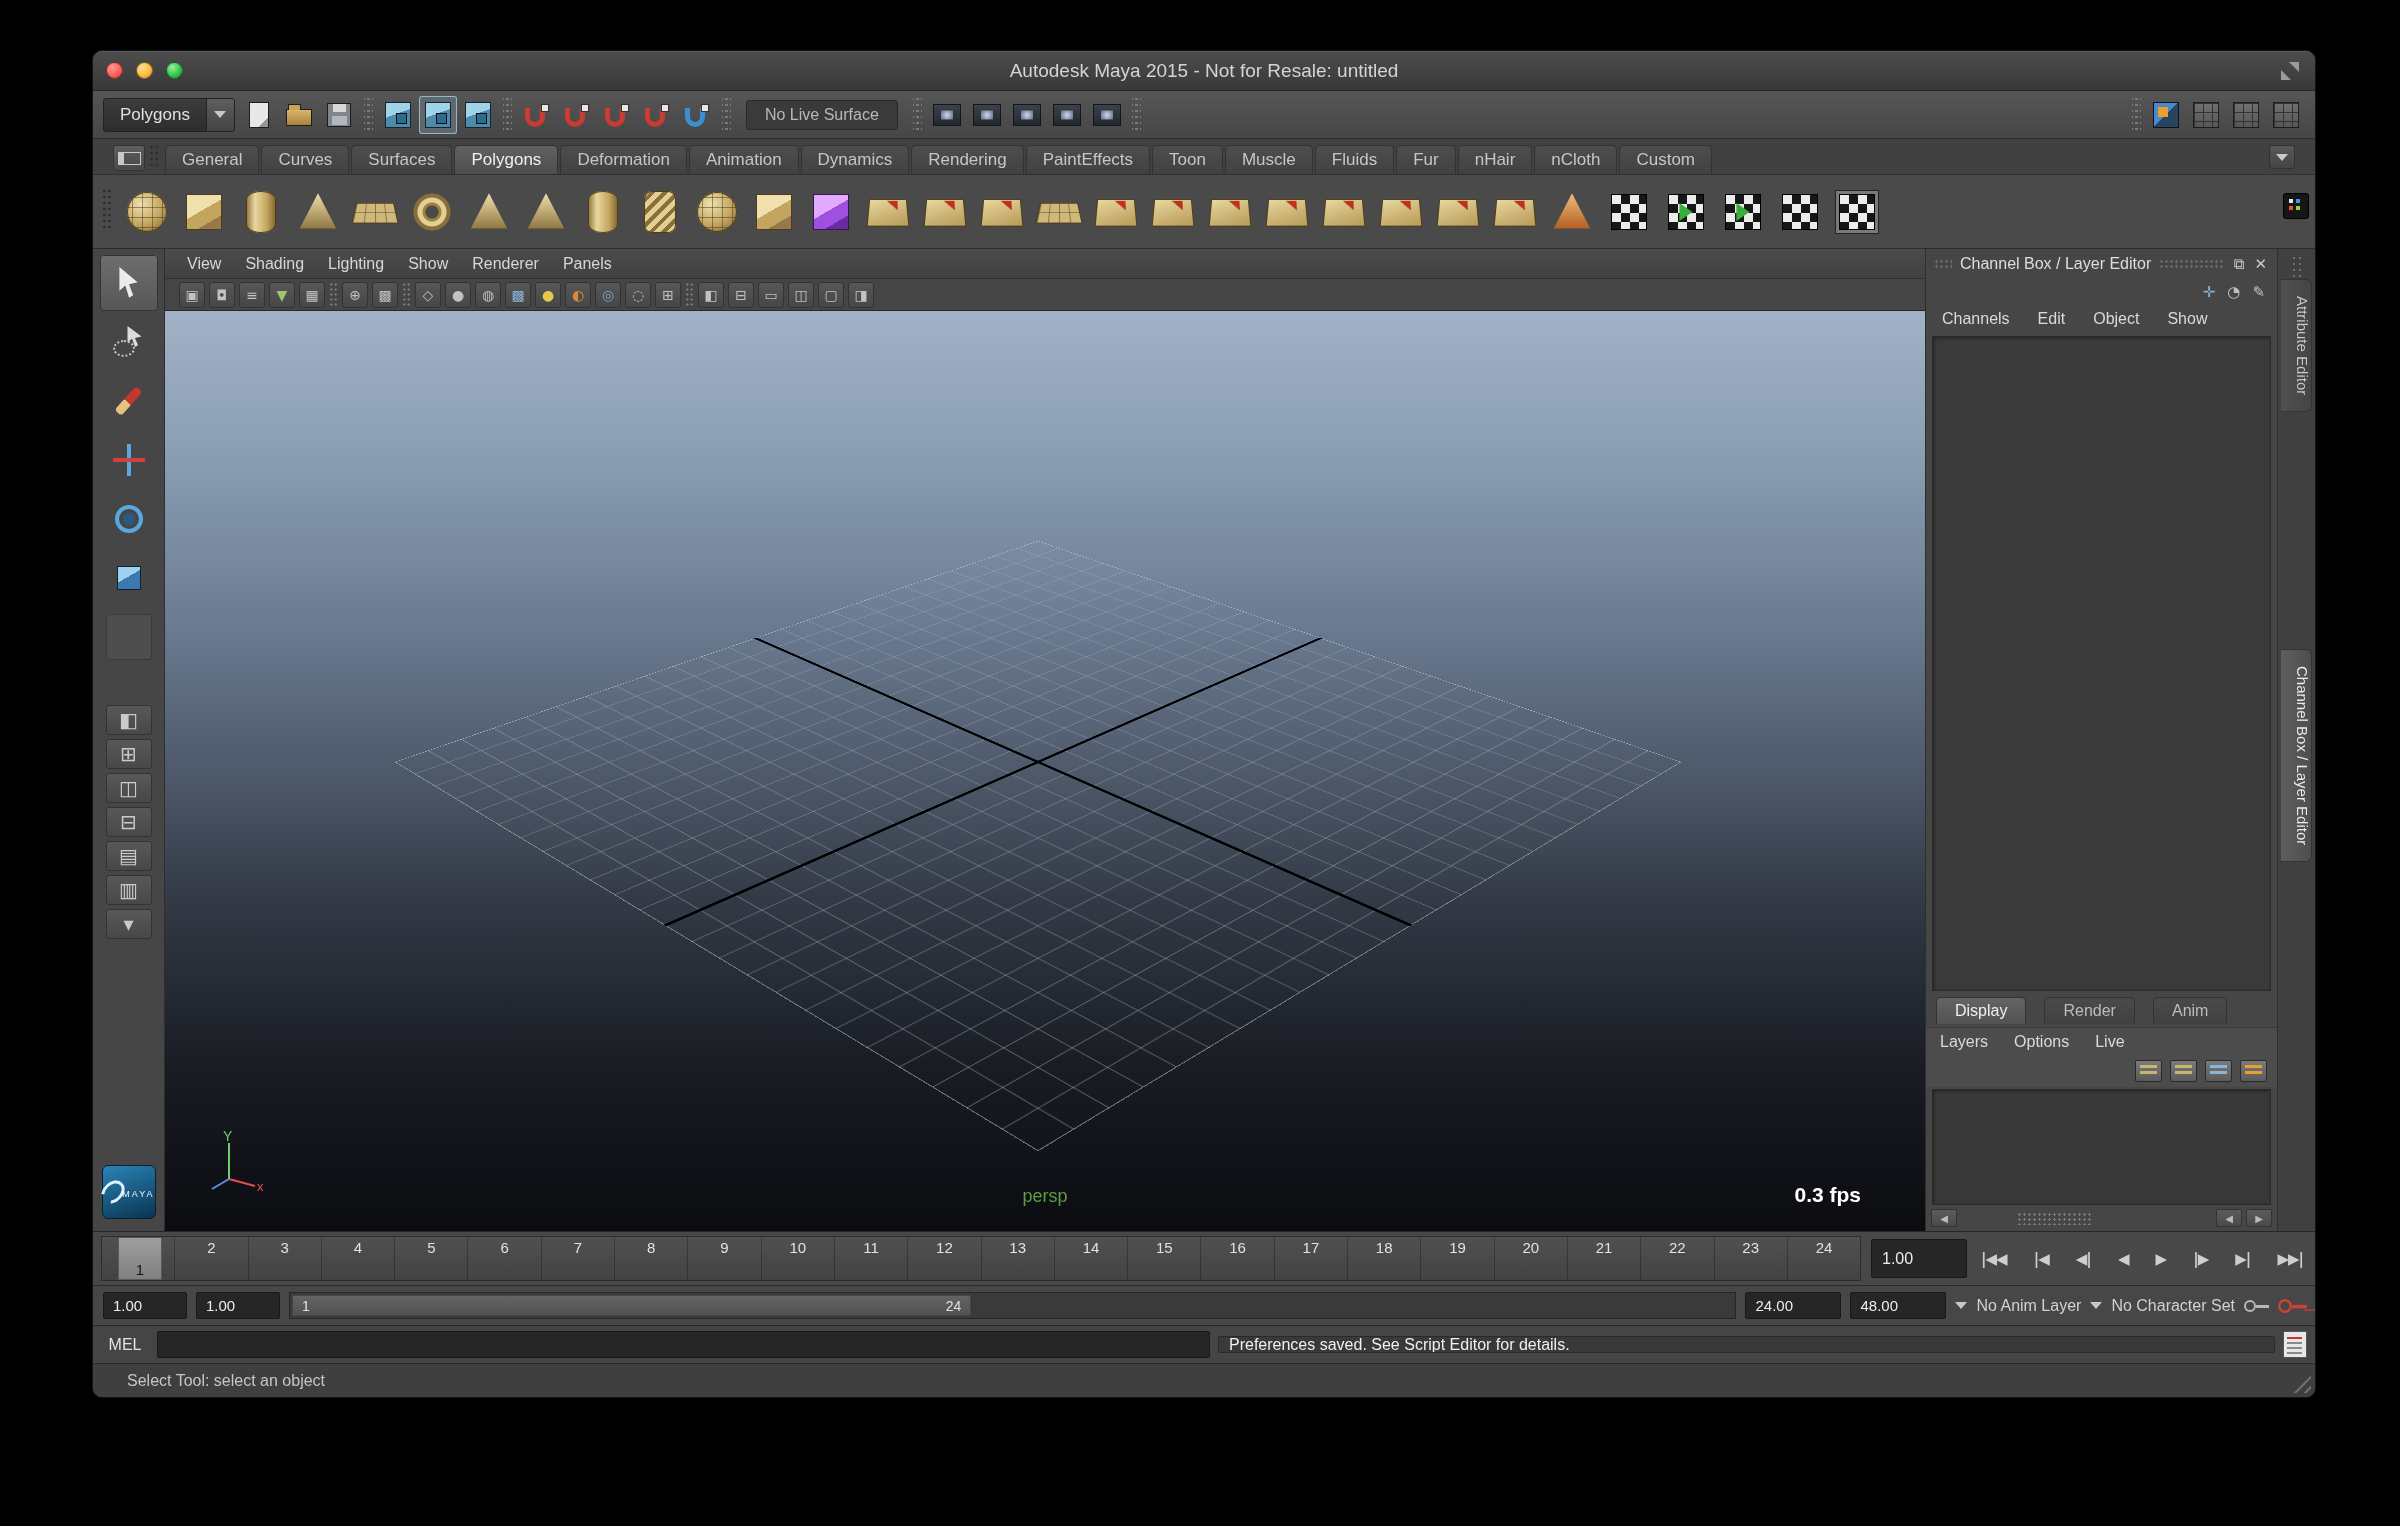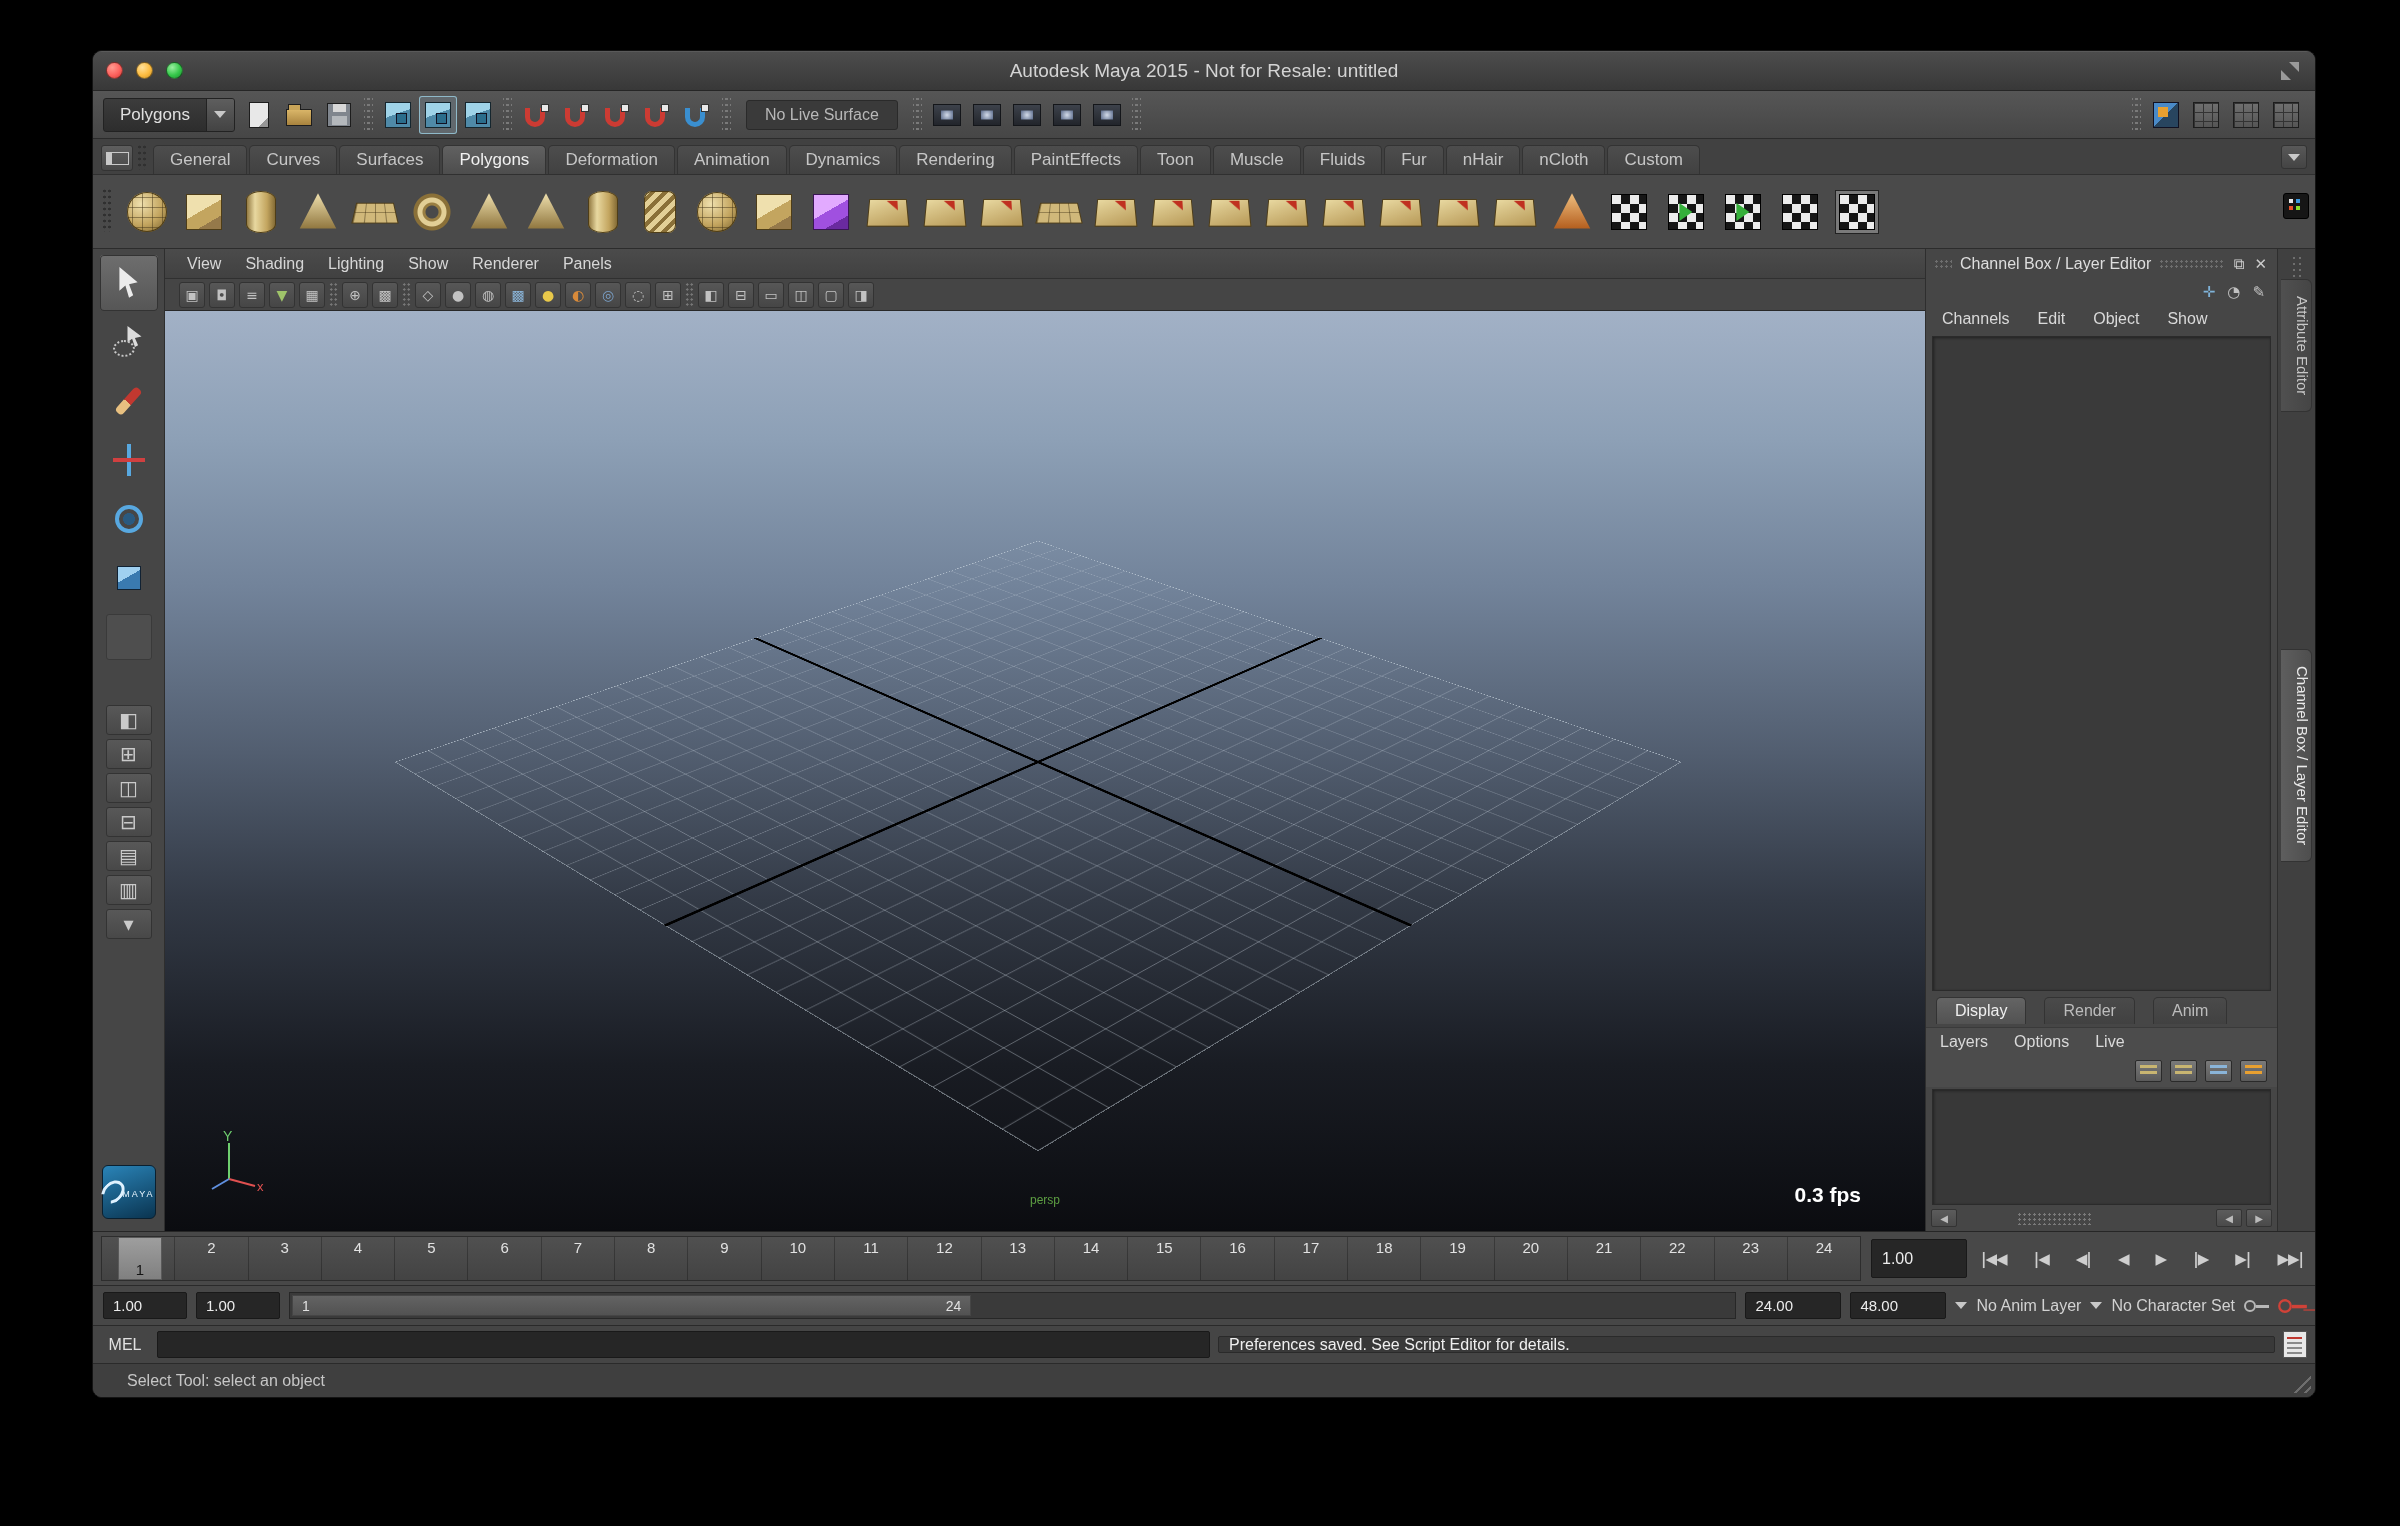--- a/index.html
+++ b/index.html
@@ -56,21 +56,21 @@
   .k-toolkit{width:26px;height:26px;background:linear-gradient(135deg,#4a8ac8 0 50%,#28455f 50%);border:1px solid #112;position:relative}
   .k-toolkit::after{content:"";position:absolute;left:4px;top:4px;width:10px;height:10px;background:#e8a030}
   .k-panelgrid{width:26px;height:26px;border:1px solid #1d1d1d;
     background-image:linear-gradient(#333 1px,transparent 1px),linear-gradient(90deg,#333 1px,transparent 1px),linear-gradient(#707070,#555);
     background-size:9px 9px,9px 9px,100% 100%}
   .live-surface{height:30px;margin:0 6px;padding:0 18px;background:#3a3a3a;border:1px solid #2a2a2a;border-radius:3px;
     color:#b8b8b8;font-size:16px;display:flex;align-items:center}
   .sl-spacer{flex:1}
 
   
-  .tabsrow{flex:0 0 36px;background:#414141;border-bottom:1px solid #303030;display:flex;align-items:flex-end;padding:0 8px;gap:1px}
+  .tabsrow{flex:0 0 36px;background:#414141;border-bottom:1px solid #303030;display:flex;align-items:flex-end;padding:0 20px;gap:1px}
   .tb-mini{width:32px;height:26px;margin-bottom:3px;background:linear-gradient(#5e5e5e,#484848);border:1px solid #333;
     border-radius:3px;display:flex;align-items:center;justify-content:center}
   .tb-mini::after{content:"";width:16px;height:11px;border:1px solid #c8c8c8;border-left:6px solid #c8c8c8}
   .grip-v{width:10px;height:26px;margin:0 5px 4px 3px;background-image:radial-gradient(circle,#303030 1.3px,transparent 1.6px);background-size:5px 6px}
   .stab{height:29px;padding:0 16px;display:flex;align-items:center;background:linear-gradient(#4d4d4d,#414141);
     border:1px solid #333;border-bottom:none;border-radius:5px 5px 0 0;color:#c6c6c6;font-size:17px;white-space:nowrap}
   .stab.active{background:linear-gradient(#616161,#4d4d4d);color:#f0f0f0}
   .tabs-spacer{flex:1}
   .shelf-opt{width:26px;height:24px;margin-bottom:5px;background:linear-gradient(#585858,#444);border:1px solid #333;border-radius:3px;
     display:flex;align-items:center;justify-content:center}
@@ -148,21 +148,21 @@
   .vp-sep{width:9px;height:26px;background-image:radial-gradient(circle,#787878 1px,transparent 1.3px);background-size:4.5px 5px}
   .vp-canvas{flex:1;position:relative;overflow:hidden;
     background:linear-gradient(180deg,#a2b1c6 0%,#8da0b6 14%,#72839a 30%,#525e70 48%,#333a46 64%,#191c23 82%,#0b0c10 100%)}
   .grid-anchor{position:absolute;left:873px;top:451px;width:0;height:0}
   .grid{position:absolute;left:-455px;top:-455px;width:910px;height:910px;
     transform:perspective(2100px) rotateX(64deg) rotateZ(45deg);
     background-image:linear-gradient(rgba(205,215,225,.38) 1px,transparent 1px),linear-gradient(90deg,rgba(205,215,225,.38) 1px,transparent 1px);
     background-size:37.92px 37.92px;box-shadow:inset 0 0 0 1px rgba(205,215,225,.45)}
   .gaxis-x{position:absolute;left:0;top:453px;width:910px;height:4px;background:#000}
   .gaxis-z{position:absolute;left:453px;top:0;width:4px;height:910px;background:#000}
-  .persp-label{position:absolute;bottom:24px;left:50%;transform:translateX(-50%);color:#5d9e42;font-size:12px}
+  .persp-label{position:absolute;bottom:24px;left:50%;transform:translateX(-50%);color:#5d9e42;font-size:18px}
   .fps{position:absolute;right:64px;bottom:24px;color:#ffffff;font-weight:bold;font-size:21px}
   .axis-gizmo{position:absolute;left:34px;bottom:32px}
 
   
   .rightpanel{flex:0 0 352px;background:#464646;border-left:1px solid #2e2e2e;display:flex;flex-direction:column;min-height:0}
   .cb-header{flex:0 0 30px;display:flex;align-items:center;padding:0 8px;gap:8px;color:#dedede;font-size:16px}
   .grip-h{height:10px;background-image:radial-gradient(circle,#6e6e6e 1px,transparent 1.3px);background-size:5px 5px}
   .grip-h.a{width:18px}.grip-h.b{flex:1}
   .cb-wic{color:#cccccc;font-size:15px;padding:0 2px}
   .cb-toolrow{flex:0 0 26px;display:flex;justify-content:flex-end;align-items:center;gap:12px;padding-right:12px;color:#c0c0c0}

